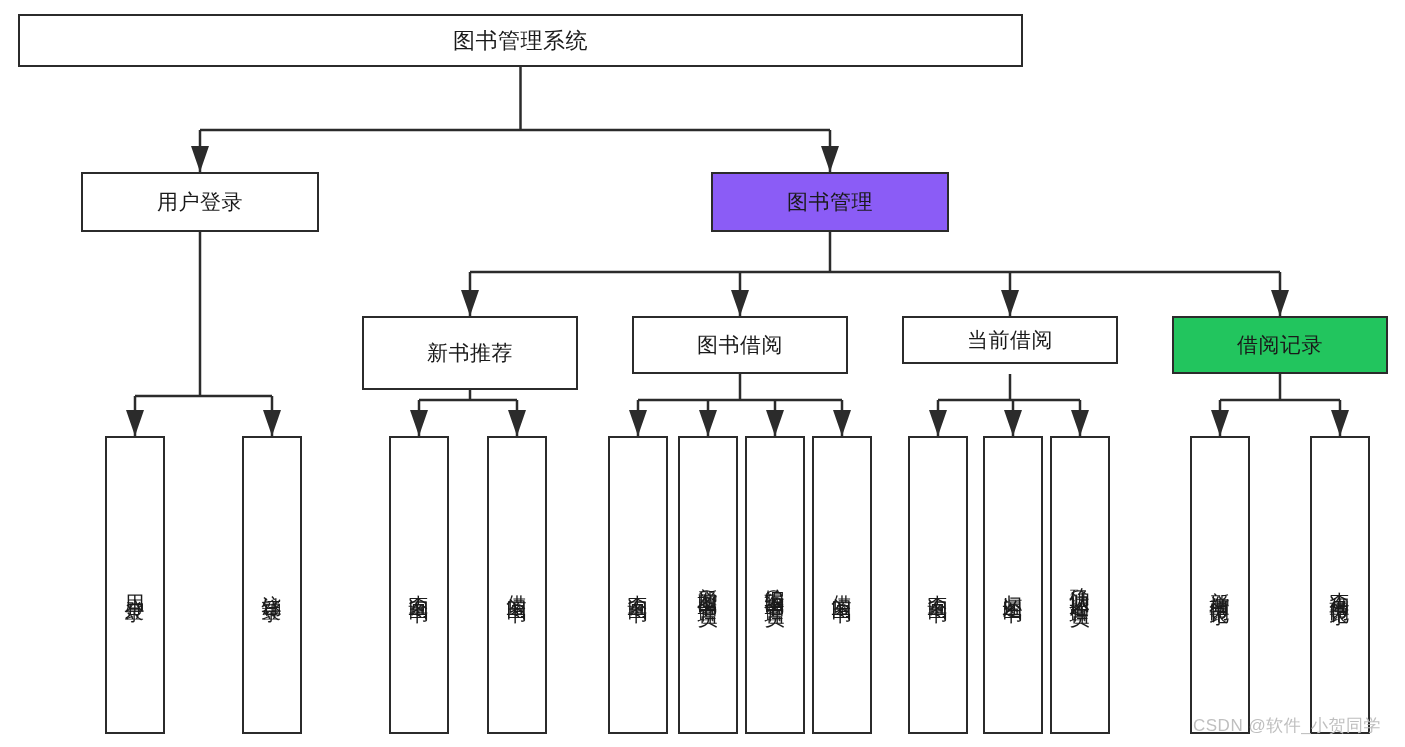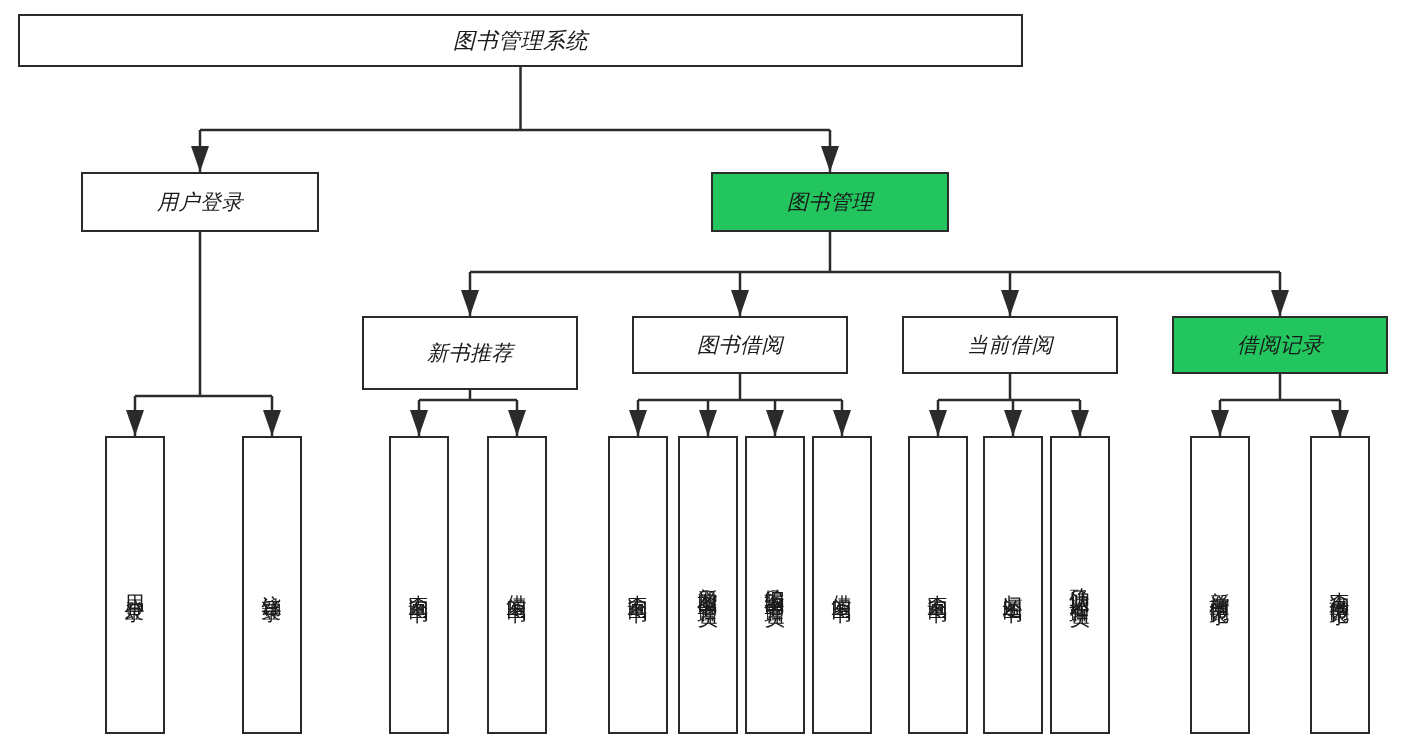--- a/index.html
+++ b/index.html
@@ -38,21 +38,20 @@
   .node .label {
     display: block;
     text-align: center;
     line-height: 1.18;
     white-space: pre-line;
   }
   .node.horiz .label {
     writing-mode: horizontal-tb;
     font-size: 21px;
     letter-spacing: 0.5px;
-    font-style: italic;
   }
   .node.vert {
     align-items: center;
     justify-content: center;
   }
   .node.vert .label {
     writing-mode: vertical-rl;
     text-orientation: upright;
     font-size: 20px;
     letter-spacing: 3px;
@@ -126,30 +125,30 @@
       <line x1="1340" y1="400" x2="1340" y2="436" stroke="#2b2b2b" stroke-width="2.5"></line>
       <path d="M1331,410 L1349,410 L1340,436 Z" fill="#2b2b2b"></path>
     </svg>
   <div id="node-layer">
       <div class="node horiz root" style="left: 18px; top: 14px; width: 1005px; height: 53px; border-color: rgb(43, 43, 43); background: rgb(255, 255, 255);">
         <span class="label">图书管理系统</span>
       </div>
       <div class="node horiz" style="left: 81px; top: 172px; width: 238px; height: 60px; border-color: rgb(43, 43, 43); background: rgb(255, 255, 255);">
         <span class="label">用户登录</span>
       </div>
-      <div class="node horiz" style="left: 711px; top: 172px; width: 238px; height: 60px; border-color: rgb(43, 43, 43); background: #22c55e;">
+      <div class="node horiz" style="left: 711px; top: 172px; width: 238px; height: 60px; border-color: rgb(43, 43, 43); background: #8b5cf6;">
         <span class="label">图书管理</span>
       </div>
       <div class="node horiz" style="left: 362px; top: 316px; width: 216px; height: 74px; border-color: rgb(43, 43, 43); background: rgb(255, 255, 255);">
         <span class="label">新书推荐</span>
       </div>
       <div class="node horiz" style="left: 632px; top: 316px; width: 216px; height: 58px; border-color: rgb(43, 43, 43); background: rgb(255, 255, 255);">
         <span class="label">图书借阅</span>
       </div>
-      <div class="node horiz" style="left: 902px; top: 316px; width: 216px; height: 58px; border-color: rgb(43, 43, 43); background: rgb(255, 255, 255);">
+      <div class="node horiz" style="left: 902px; top: 316px; width: 216px; height: 48px; border-color: rgb(43, 43, 43); background: rgb(255, 255, 255);">
         <span class="label">当前借阅</span>
       </div>
       <div class="node horiz" style="left: 1172px; top: 316px; width: 216px; height: 58px; border-color: rgb(43, 43, 43); background: #22c55e;">
         <span class="label">借阅记录</span>
       </div>
       <div class="node vert" style="left: 105px; top: 436px; width: 60px; height: 298px; border-color: rgb(43, 43, 43); background: rgb(255, 255, 255);">
         <span class="label">用户登录</span>
       </div>
       <div class="node vert" style="left: 242px; top: 436px; width: 60px; height: 298px; border-color: rgb(43, 43, 43); background: rgb(255, 255, 255);">
         <span class="label">注销登录</span>
@@ -181,13 +180,14 @@
       <div class="node vert" style="left: 1050px; top: 436px; width: 60px; height: 298px; border-color: rgb(43, 43, 43); background: rgb(255, 255, 255);">
         <span class="label">确认归还（管理员）</span>
       </div>
       <div class="node vert" style="left: 1190px; top: 436px; width: 60px; height: 298px; border-color: rgb(43, 43, 43); background: rgb(255, 255, 255);">
         <span class="label">新增借阅记录</span>
       </div>
       <div class="node vert" style="left: 1310px; top: 436px; width: 60px; height: 298px; border-color: rgb(43, 43, 43); background: rgb(255, 255, 255);">
         <span class="label">查询借阅记录</span>
       </div>
     </div>
+  <div class="watermark" style="left: 1193px; top: 714px; color: rgb(191, 191, 191);">CSDN @软件_小贺同学</div>
 </div>
 
 </body></html>

